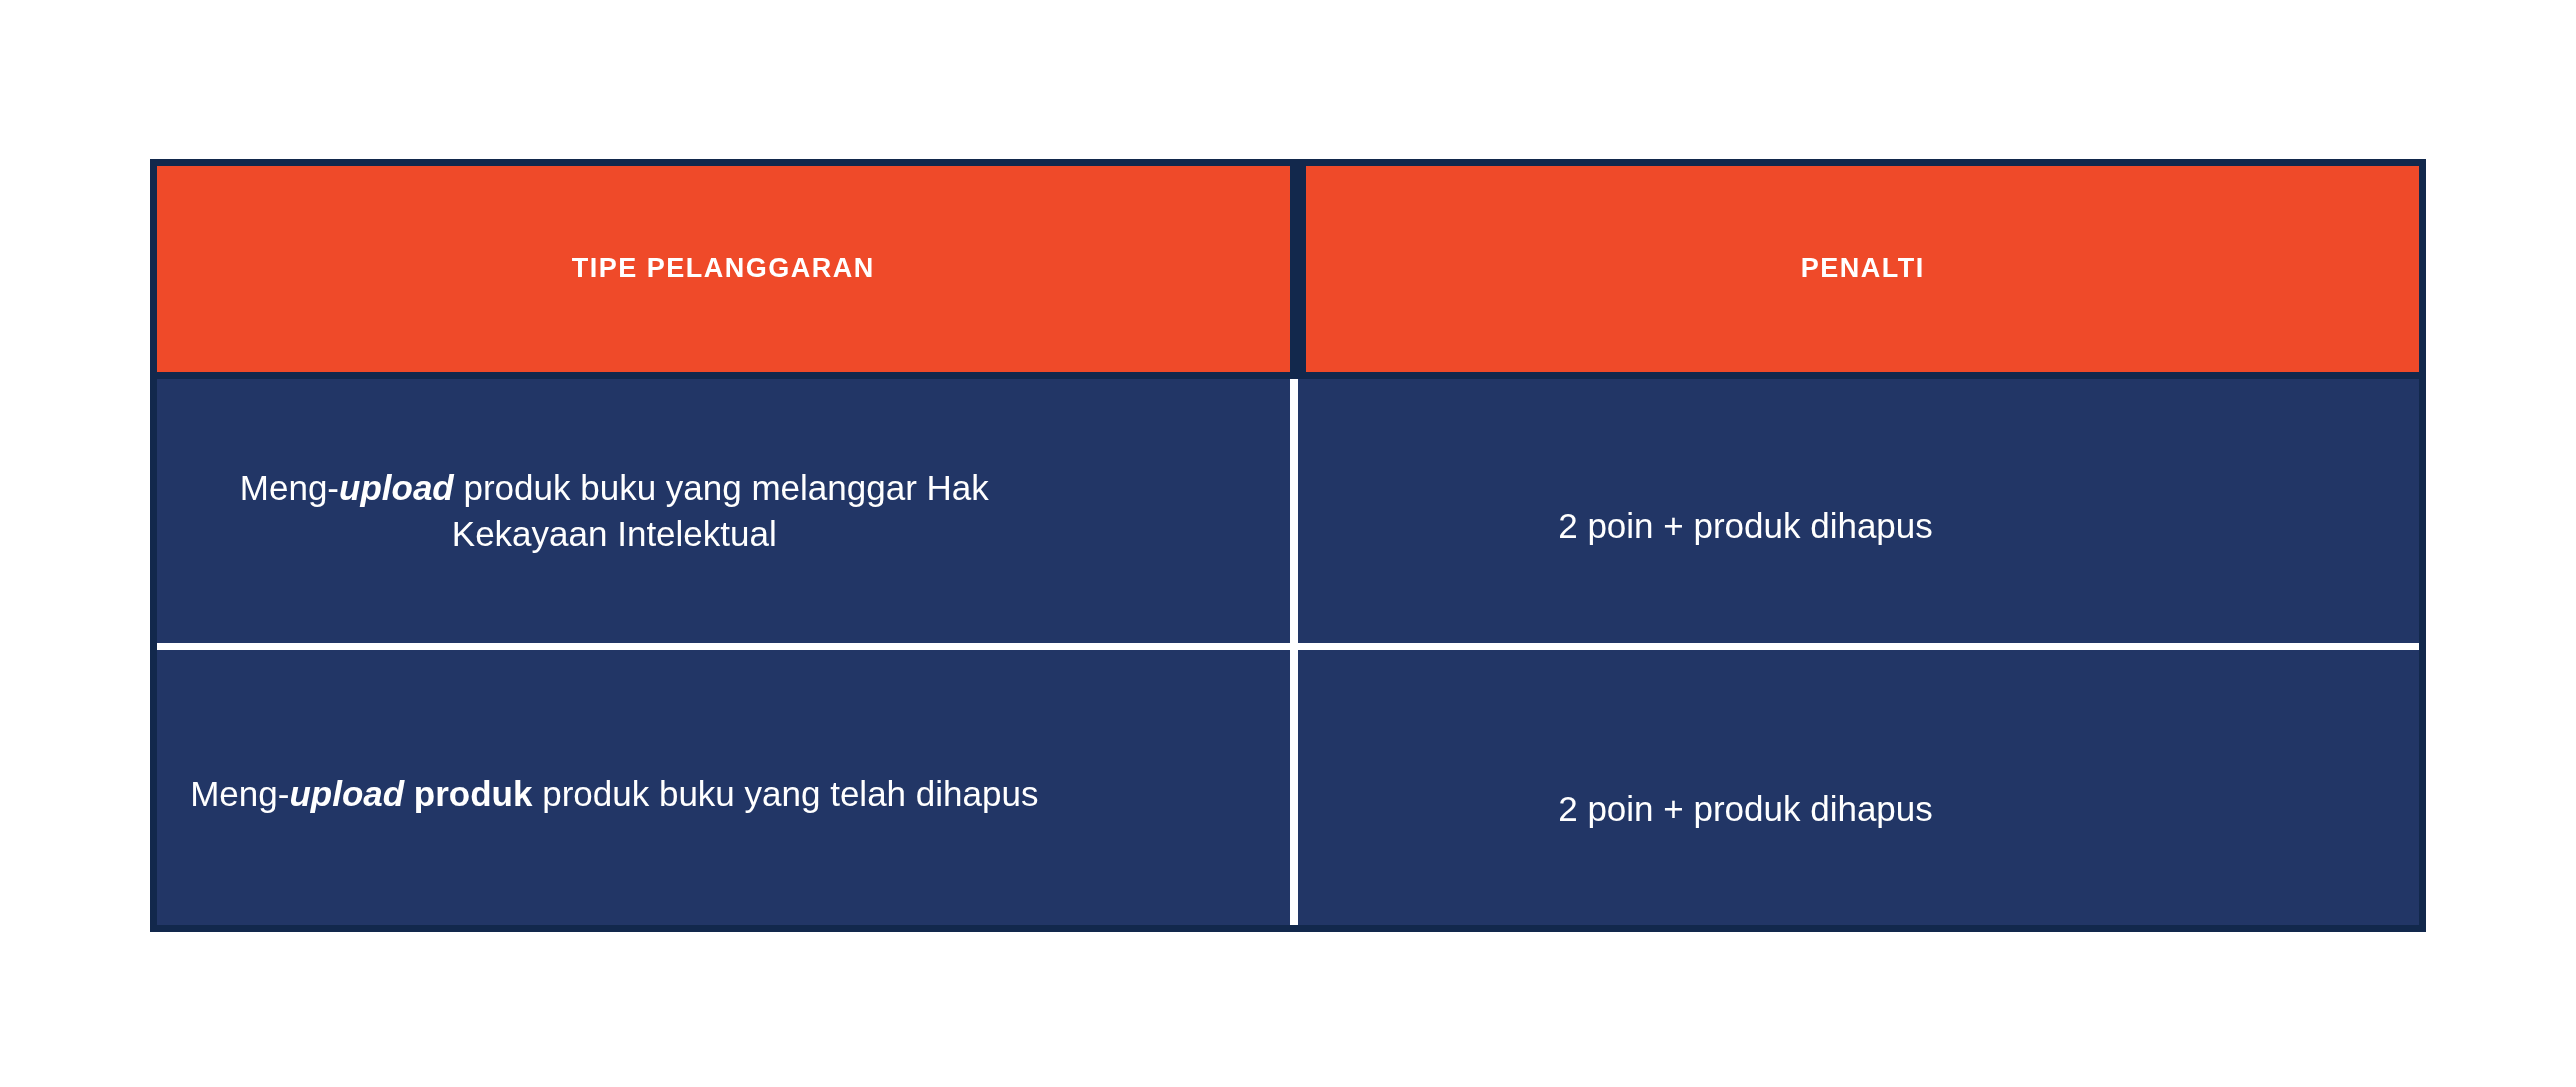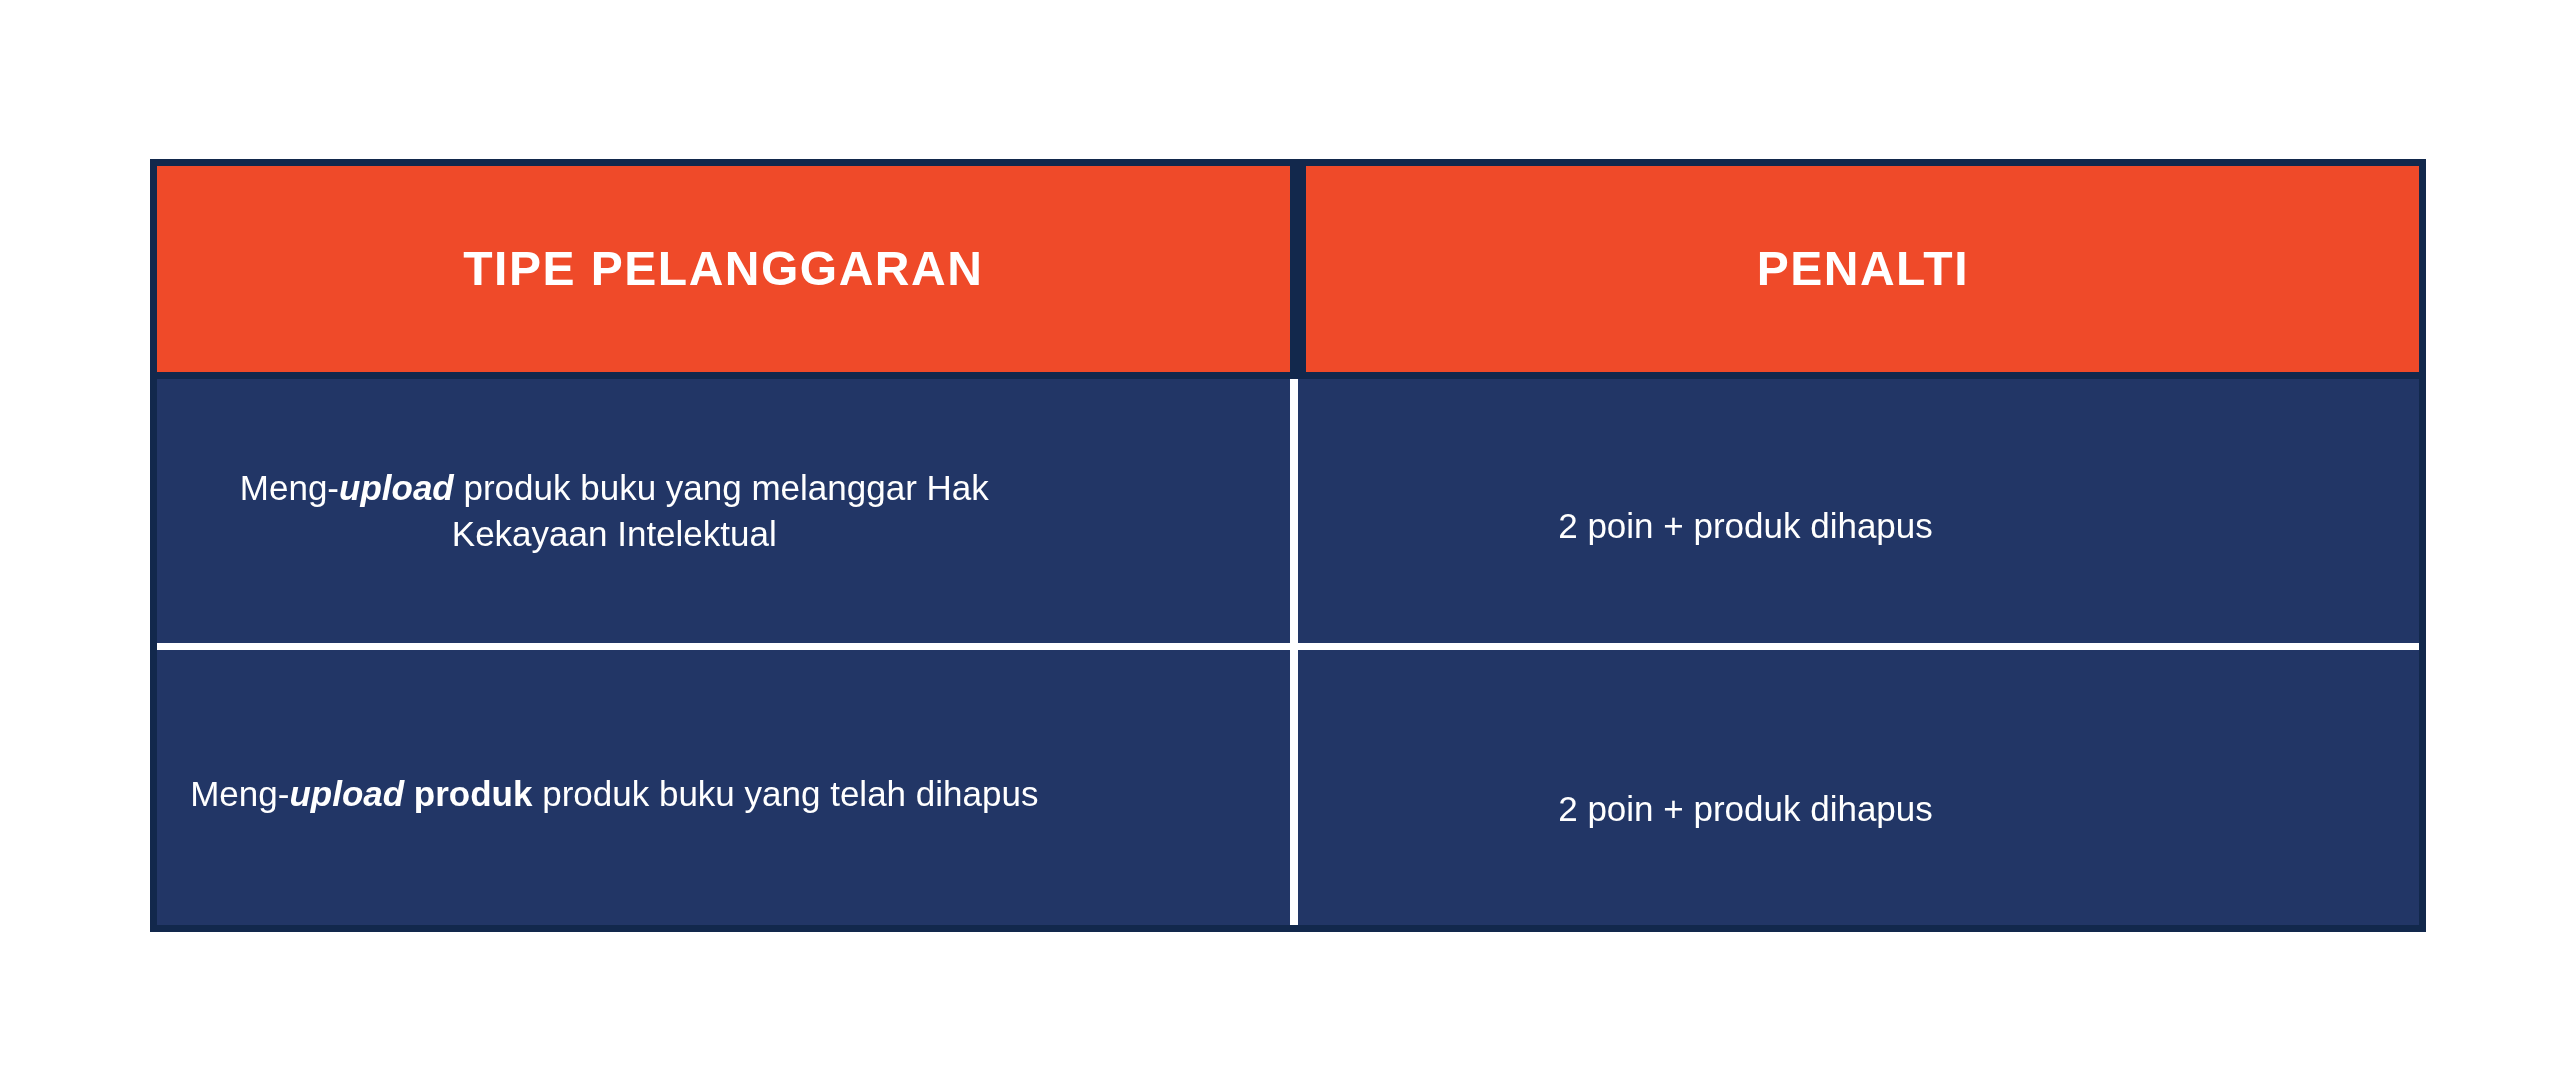--- a/index.html
+++ b/index.html
@@ -59,21 +59,21 @@
   .th-violation { width: 1133px; }
   .th-gap {
     width: 16.7px;
     background: #12284c;
     height: 100%;
   }
   .th-penalty { flex: 1 1 auto; }
 
   .th-label {
     color: #ffffff;
-    font-size: 48px;
+    font-size: 27px;
     font-weight: bold;
     letter-spacing: 1.5px;
     text-transform: uppercase;
     line-height: 1;
     white-space: nowrap;
   }
 
   
   .header-rule {
     position: absolute;

